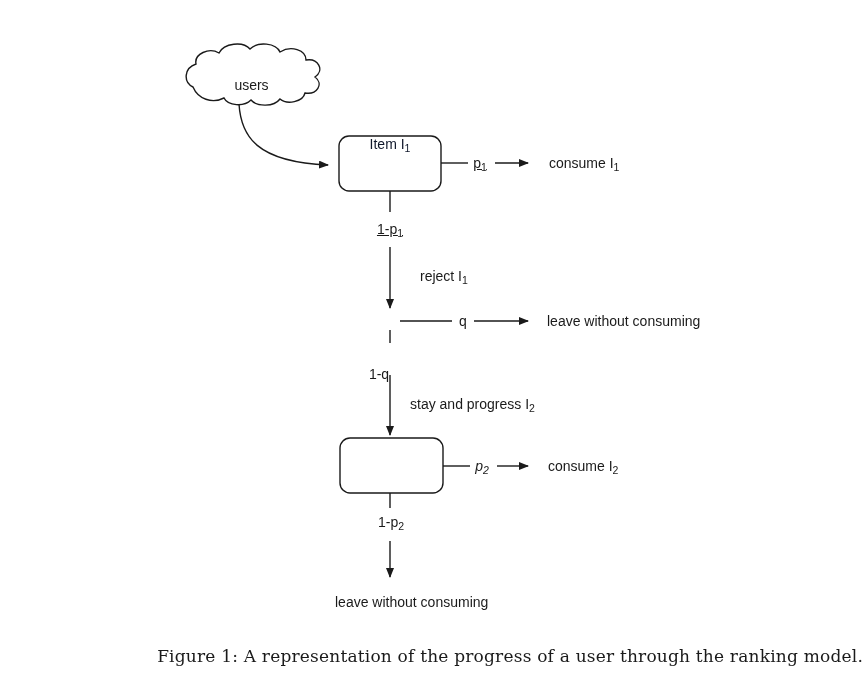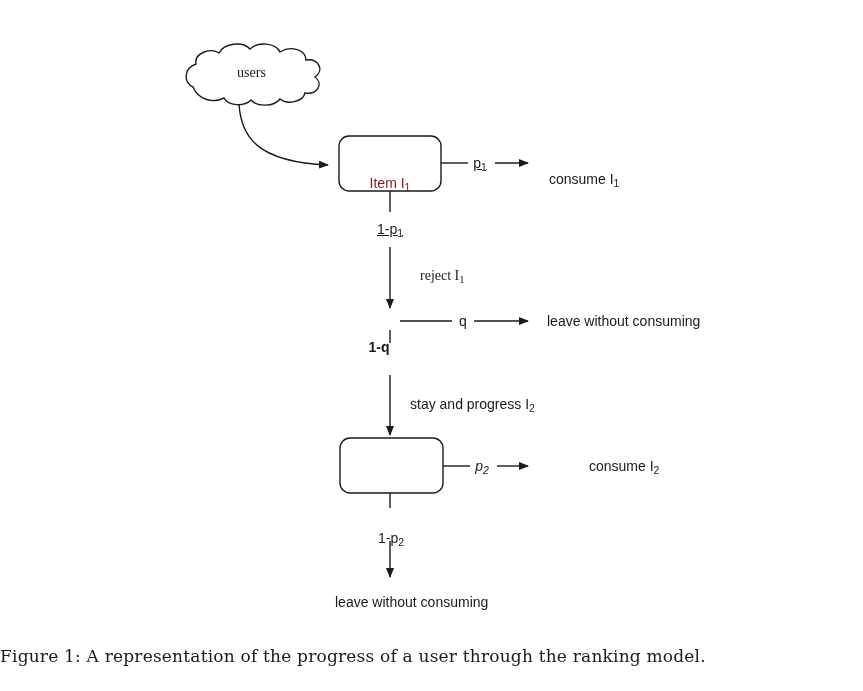--- a/index.html
+++ b/index.html
@@ -28,35 +28,35 @@
   }
   .lbl sub {
     font-size: 75%;
     line-height: 0;
     vertical-align: -0.28em;
   }
   .lbl.center { text-align: center; }
   .node-label {
     position: absolute;
     display: flex;
-    align-items: flex-end;
+    align-items: flex-start;
     justify-content: center;
     font-size: 14px;
-    color: #7f1d1d;
+    color: #0f172a;
   }
   .node-label sub {
     font-size: 75%;
     line-height: 0;
     vertical-align: -0.28em;
   }
   #caption {
     position: absolute;
     left: 0; top: 644px;
     width: 863px;
-    text-align: left;
+    text-align: right;
     font-family: "DejaVu Serif", serif;
     font-size: 17px;
     line-height: 24px;
     color: #1a1a1a;
     letter-spacing: 0.2px;
   }
 </style>
 </head>
 <body>
 
@@ -100,70 +100,70 @@
 
     <rect x="340" y="438" width="103" height="55" rx="10" ry="10" fill="#ffffff" stroke="#1a1a1a" stroke-width="1.4"></rect>
 
     <line x1="443" y1="466" x2="470" y2="466" stroke="#1a1a1a" stroke-width="1.4"></line>
     <line x1="497" y1="466" x2="528" y2="466" stroke="#1a1a1a" stroke-width="1.4" marker-end="url(#arrow)"></line>
 
     <line x1="390" y1="493" x2="390" y2="508" stroke="#1a1a1a" stroke-width="1.4"></line>
     <line x1="390" y1="541" x2="390" y2="577" stroke="#1a1a1a" stroke-width="1.4" marker-end="url(#arrow)"></line>
   </svg>
 
-  <div class="lbl center" style="left:185px; top:64px; width:133px;font-family:Liberation Serif, serif;">
+  <div class="lbl center" style="left:185px; top:76px; width:133px;">
     <span>users</span>
   </div>
 
   <div class="node-label" style="left:339px; top:136px; width:102px; height:55px;">
     <span><span>Item I</span><sub>1</sub></span>
   </div>
 
   <div class="lbl center" style="left:458px; top:154px; width:44px;text-decoration:underline;">
     <span>p</span><sub>1</sub>
   </div>
 
-  <div class="lbl" style="left:549px; top:170px;">
+  <div class="lbl" style="left:549px; top:154px;">
     <span>consume I</span><sub>1</sub>
   </div>
 
   <div class="lbl center" style="left:350px; top:220px; width:80px;text-decoration:underline;">
     <span>1-p</span><sub>1</sub>
   </div>
 
-  <div class="lbl" style="left:420px; top:267px;font-family:Liberation Serif, serif;">
+  <div class="lbl" style="left:420px; top:267px;">
     <span>reject I</span><sub>1</sub>
   </div>
 
   <div class="lbl center" style="left:443px; top:312px; width:40px;">
     <span>q</span>
   </div>
 
   <div class="lbl" style="left:547px; top:312px;">
     <span>leave without consuming</span>
   </div>
 
-  <div class="lbl center" style="left:339px; top:338px; width:80px;font-weight:bold;">
+  <div class="lbl center" style="left:339px; top:365px; width:80px;">
     <span>1-q</span>
   </div>
 
   <div class="lbl" style="left:410px; top:395px;">
     <span>stay and progress I</span><sub>2</sub>
   </div>
 
 
   <div class="lbl center" style="left:460px; top:457px; width:44px;font-style:italic;">
     <span>p</span><sub>2</sub>
   </div>
 
-  <div class="lbl" style="left:548px; top:457px;margin-left:41px;">
+  <div class="lbl" style="left:548px; top:457px;">
     <span>consume I</span><sub>2</sub>
   </div>
 
-  <div class="lbl center" style="left:351px; top:513px; width:80px;margin-top:16px;">
+  <div class="lbl center" style="left:351px; top:513px; width:80px;">
     <span>1-p</span><sub>2</sub>
   </div>
 
   <div class="lbl" style="left:335px; top:593px;">
     <span>leave without consuming</span>
   </div>
 
   <div id="caption">Figure 1: A representation of the progress of a user through the ranking model.</div>
 
 </div>

